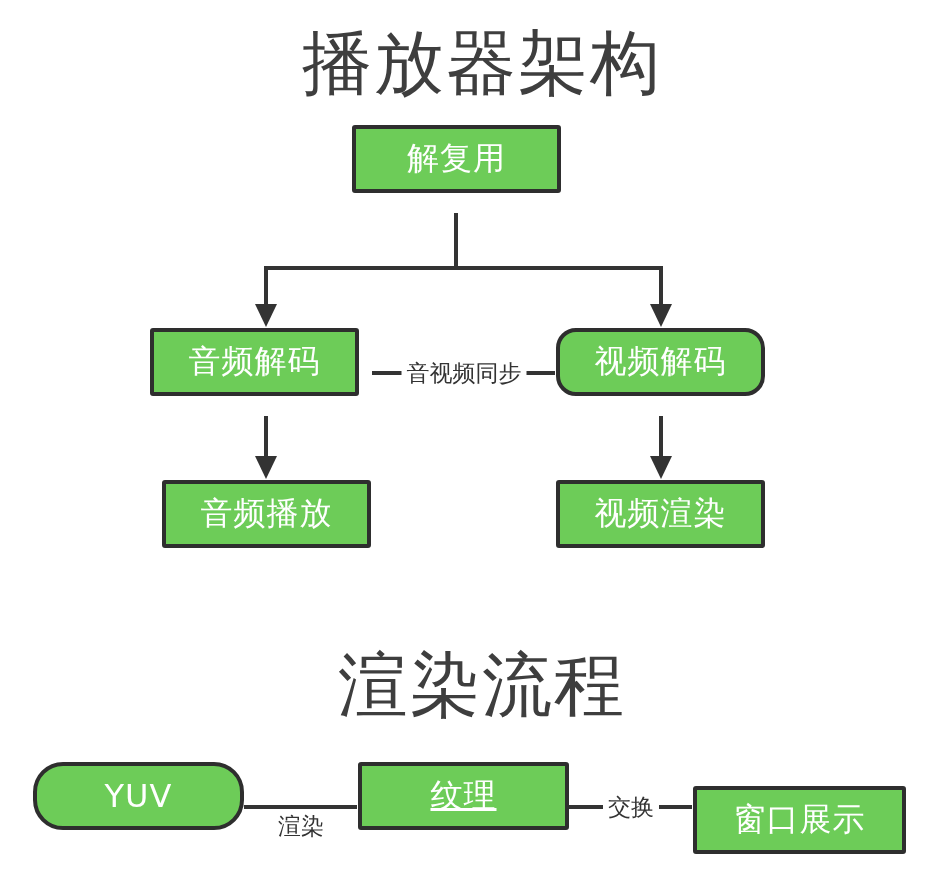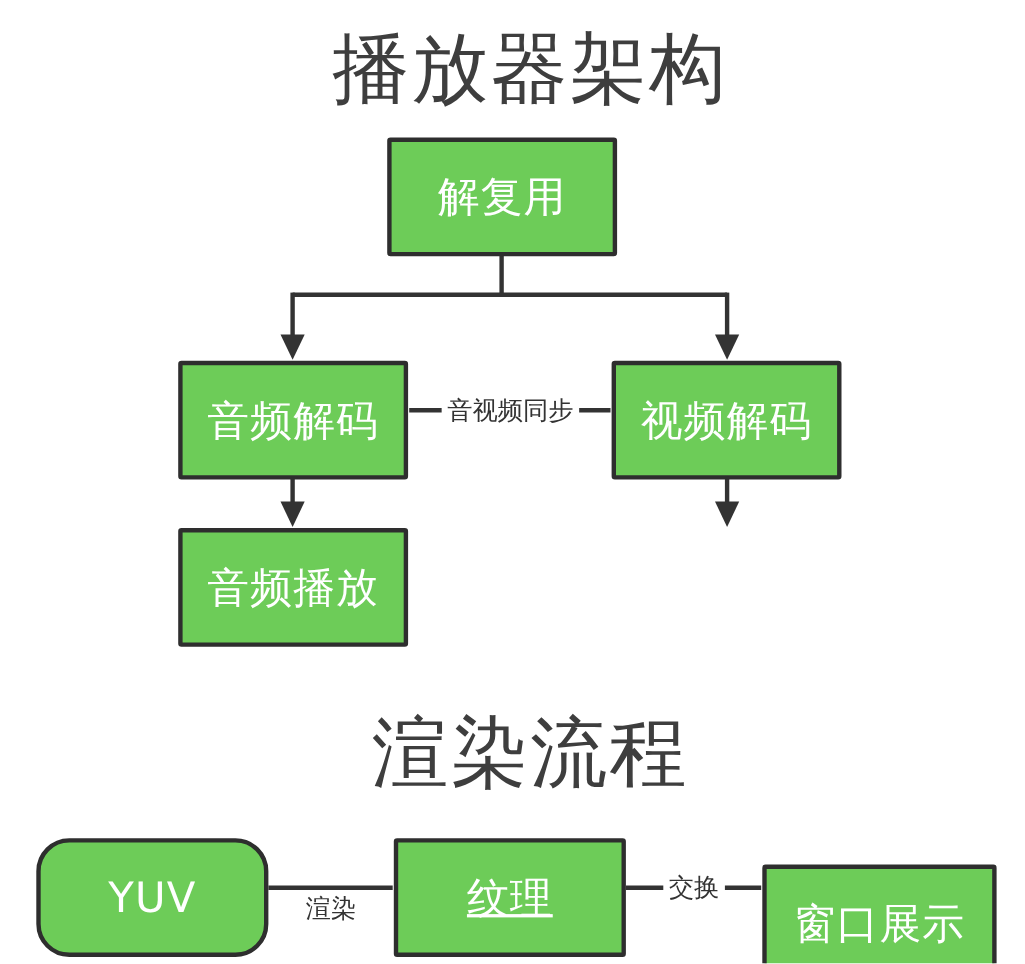--- a/index.html
+++ b/index.html
@@ -25,26 +25,26 @@
     font-size:70px;line-height:95px;font-weight:400;
     color:var(--title-text);
     letter-spacing:2px;
     font-family:Liberation Serif, serif;
   }
   .wires{position:absolute;left:0;top:0;z-index:1;}
   .wires line{stroke:var(--connector);stroke-width:4;fill:none;}
   .wires polygon{fill:var(--connector);stroke:none;}
   .node{
     position:absolute;z-index:2;
-    box-sizing:border-box;height:108px;
+    box-sizing:border-box;height:68px;
     background:var(--node-fill);
     border:4px solid var(--node-border);
     border-radius:3px;
     display:flex;align-items:center;justify-content:center;
-    font-size:38px;color:var(--node-text);
+    font-size:32px;color:var(--node-text);
     letter-spacing:1px;
   }
   .edge-label{
     position:absolute;z-index:3;
     transform:translate(-50%,-50%);
     background:var(--background);
     padding:0 5px;
     font-size:23px;color:var(--edge-label-text);
     white-space:nowrap;
   }
@@ -76,26 +76,27 @@
 
     <line x1="372" y1="373" x2="555" y2="373"></line>
 
     <line x1="244" y1="807" x2="357" y2="807"></line>
 
     <line x1="569" y1="807" x2="692" y2="807"></line>
   </svg>
 
   <div class="node" style="left:352px;top:125px;width:209px;">解复用</div>
 
-  <div class="node" style="left:162px;top:328px;width:209px;">音频解码</div>
+  <div class="node" style="left:150px;top:328px;width:209px;">音频解码</div>
 
-  <div class="node" style="left:556px;top:328px;width:209px;">视频解码</div>
+  <div class="node" style="left:556px;top:328px;width:209px;border-radius:20px;">视频解码</div>
 
   <div class="node" style="left:162px;top:480px;width:209px;text-align:right;">音频播放</div>
 
+  <div class="node" style="left:556px;top:480px;width:209px;">视频渲染</div>
 
   <div class="edge-label" style="left:464px;top:373px;">音视频同步</div>
 
   <h1 class="section-title" style="top:622px;">渲染流程</h1>
 
   <div class="node" style="left:33px;top:762px;width:211px;border-radius:30px;">YUV</div>
 
   <div class="node" style="left:358px;top:762px;width:211px;text-decoration:underline;">纹理</div>
 
   <div class="node" style="left:693px;top:786px;width:213px;">窗口展示</div>

